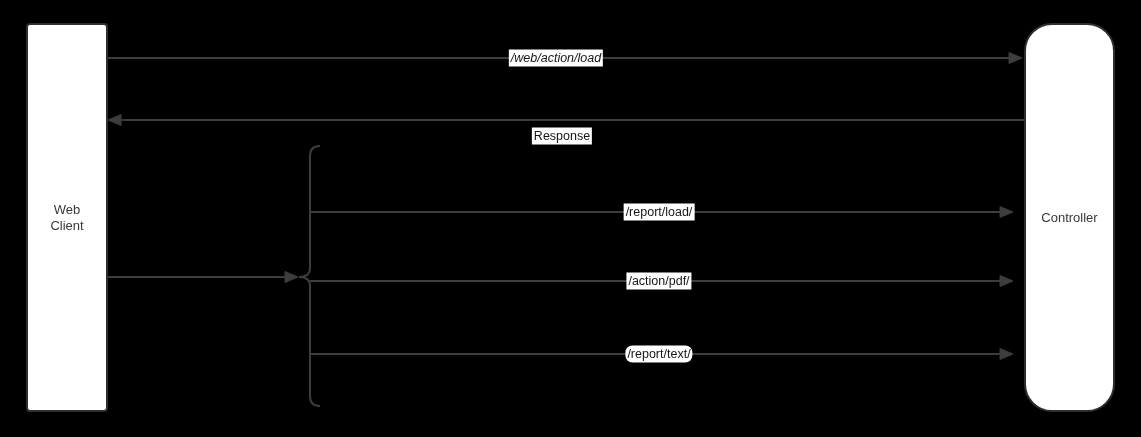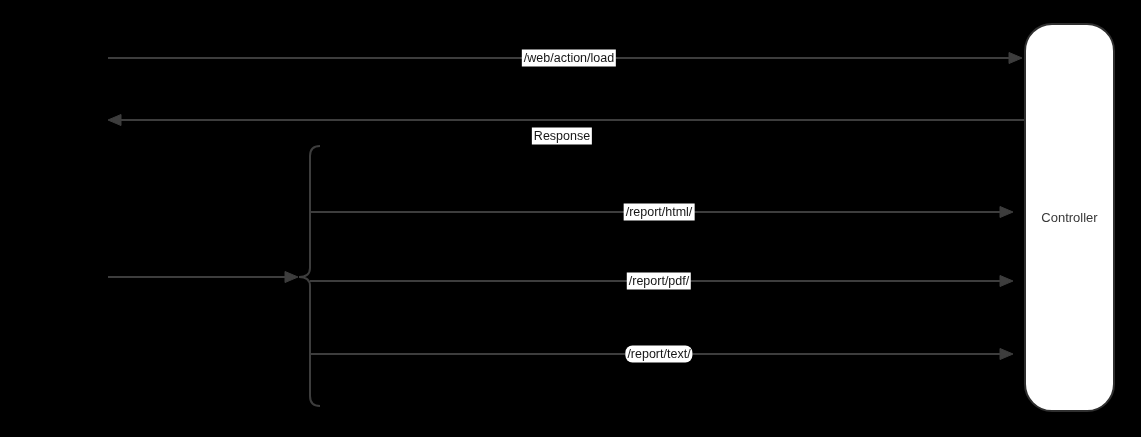--- a/index.html
+++ b/index.html
@@ -62,21 +62,21 @@
     position: absolute;
     transform: translate(-50%, -50%);
     background: var(--label-bg);
     color: var(--label-text);
     font-size: 12.5px;
     line-height: 17px;
     padding: 0 2px;
     white-space: nowrap;
     z-index: 3;
   }
-  .lbl-load     { left: 569px; top: 58px; }
+  .lbl-load     { left: 556px; top: 58px; font-style: italic; }
   .lbl-response { left: 562px; top: 136px; }
   .lbl-html     { left: 659px; top: 212px; }
   .lbl-pdf      { left: 659px; top: 281px; }
   .lbl-text     { left: 659px; top: 354px; border-radius: 7px; }
 </style>
 </head>
 <body>
 
 <div class="canvas">
 
@@ -108,24 +108,27 @@
       <line x1="310" y1="281" x2="1000" y2="281"></line>
       <polygon points="1013,281 1000,275.5 1000,286.5"></polygon>
     </g>
 
     <g>
       <line x1="310" y1="354" x2="1000" y2="354"></line>
       <polygon points="1013,354 1000,348.5 1000,359.5"></polygon>
     </g>
   </svg>
 
+  <div class="actor actor-web-client">
+    <div class="actor-label">Web Client</div>
+  </div>
 
   <div class="actor actor-controller">
     <div class="actor-label">Controller</div>
   </div>
 
   <div class="msg-label lbl-load">/web/action/load</div>
   <div class="msg-label lbl-response">Response</div>
-  <div class="msg-label lbl-html">/report/html/</div>
-  <div class="msg-label lbl-pdf">/report/pdf/</div>
+  <div class="msg-label lbl-html">/report/load/</div>
+  <div class="msg-label lbl-pdf">/action/pdf/</div>
   <div class="msg-label lbl-text">/report/text/</div>
 
 </div>
 
 </body></html>

